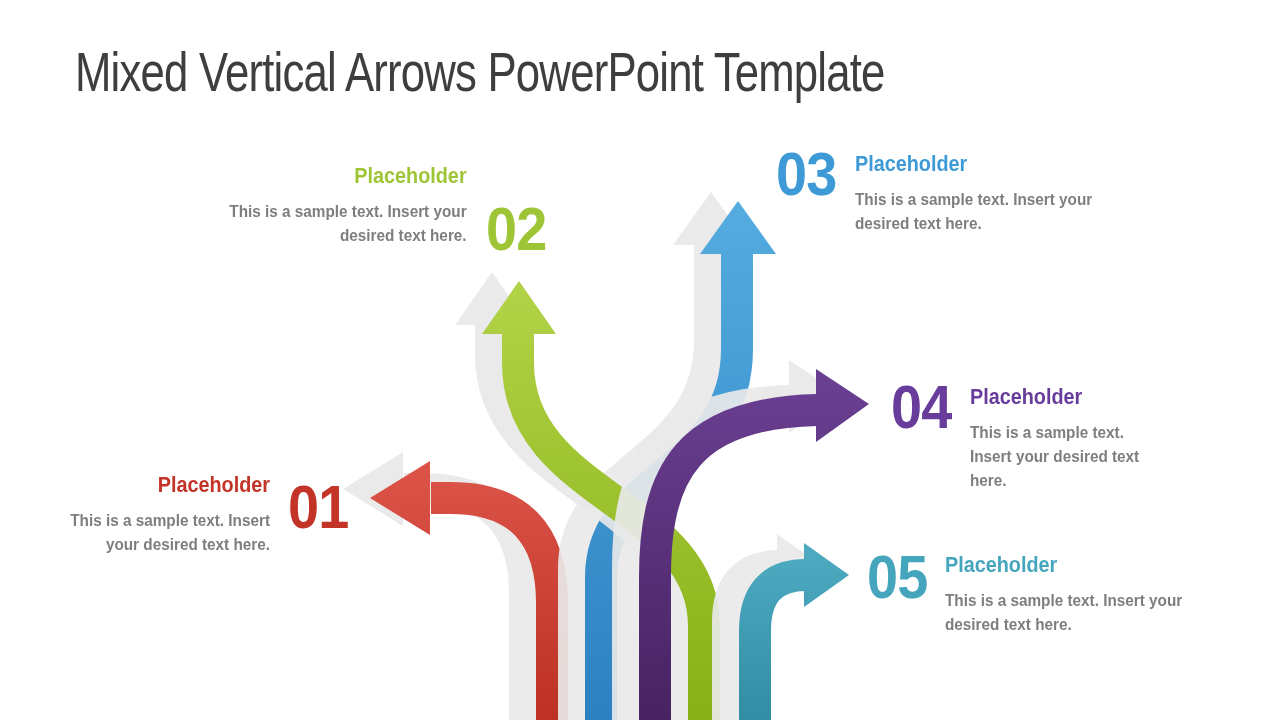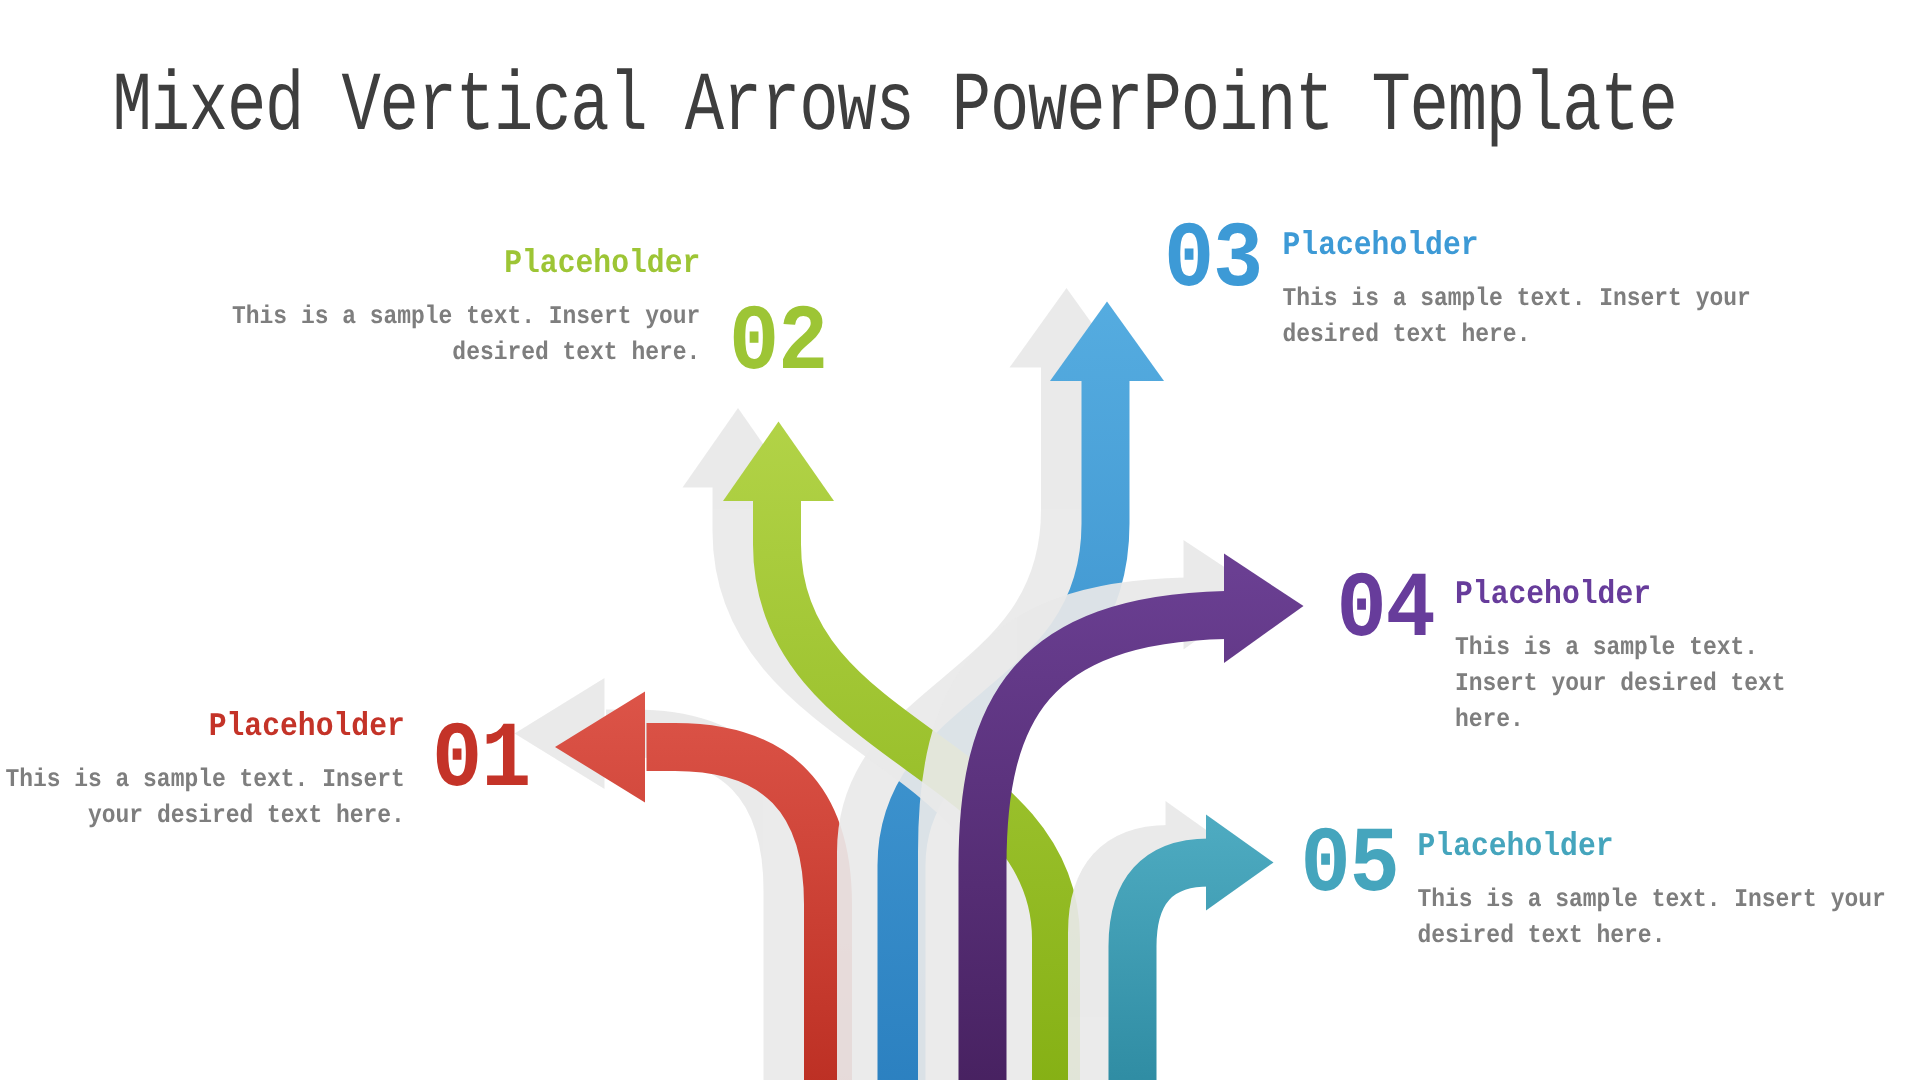--- a/index.html
+++ b/index.html
@@ -1,19 +1,19 @@
 <!DOCTYPE html>
 <html><head>
 <meta charset="utf-8">
 <style>
   html,body { margin:0; padding:0; background:#888; }
   .slide {
     position:relative; width:1280px; height:720px; margin:0 auto;
     background:#FFFFFF; overflow:hidden;
-    font-family:Liberation Mono, monospace;
+    font-family:Liberation Sans, sans-serif;
   }
   .slide-title {
     position:absolute; left:75px; top:39px;
     font-size:56px; font-weight:400; color:#3E3E3E;
     letter-spacing:-1px; white-space:nowrap;
     transform:scaleX(0.78); transform-origin:left top;
   }
   .arrows-svg { position:absolute; left:0; top:0; }
   .tail { fill:none; stroke-width:32; }
   .shadow { opacity:0.92; }

